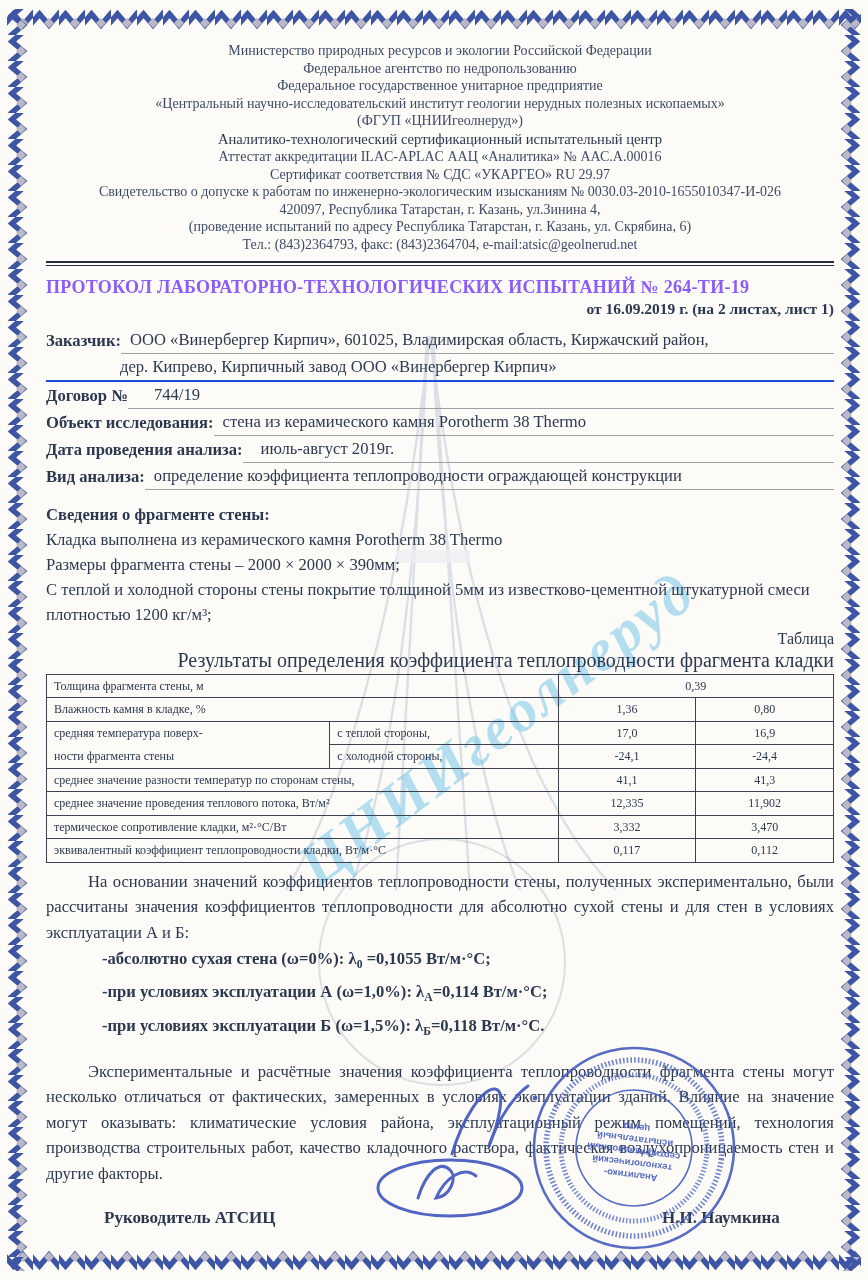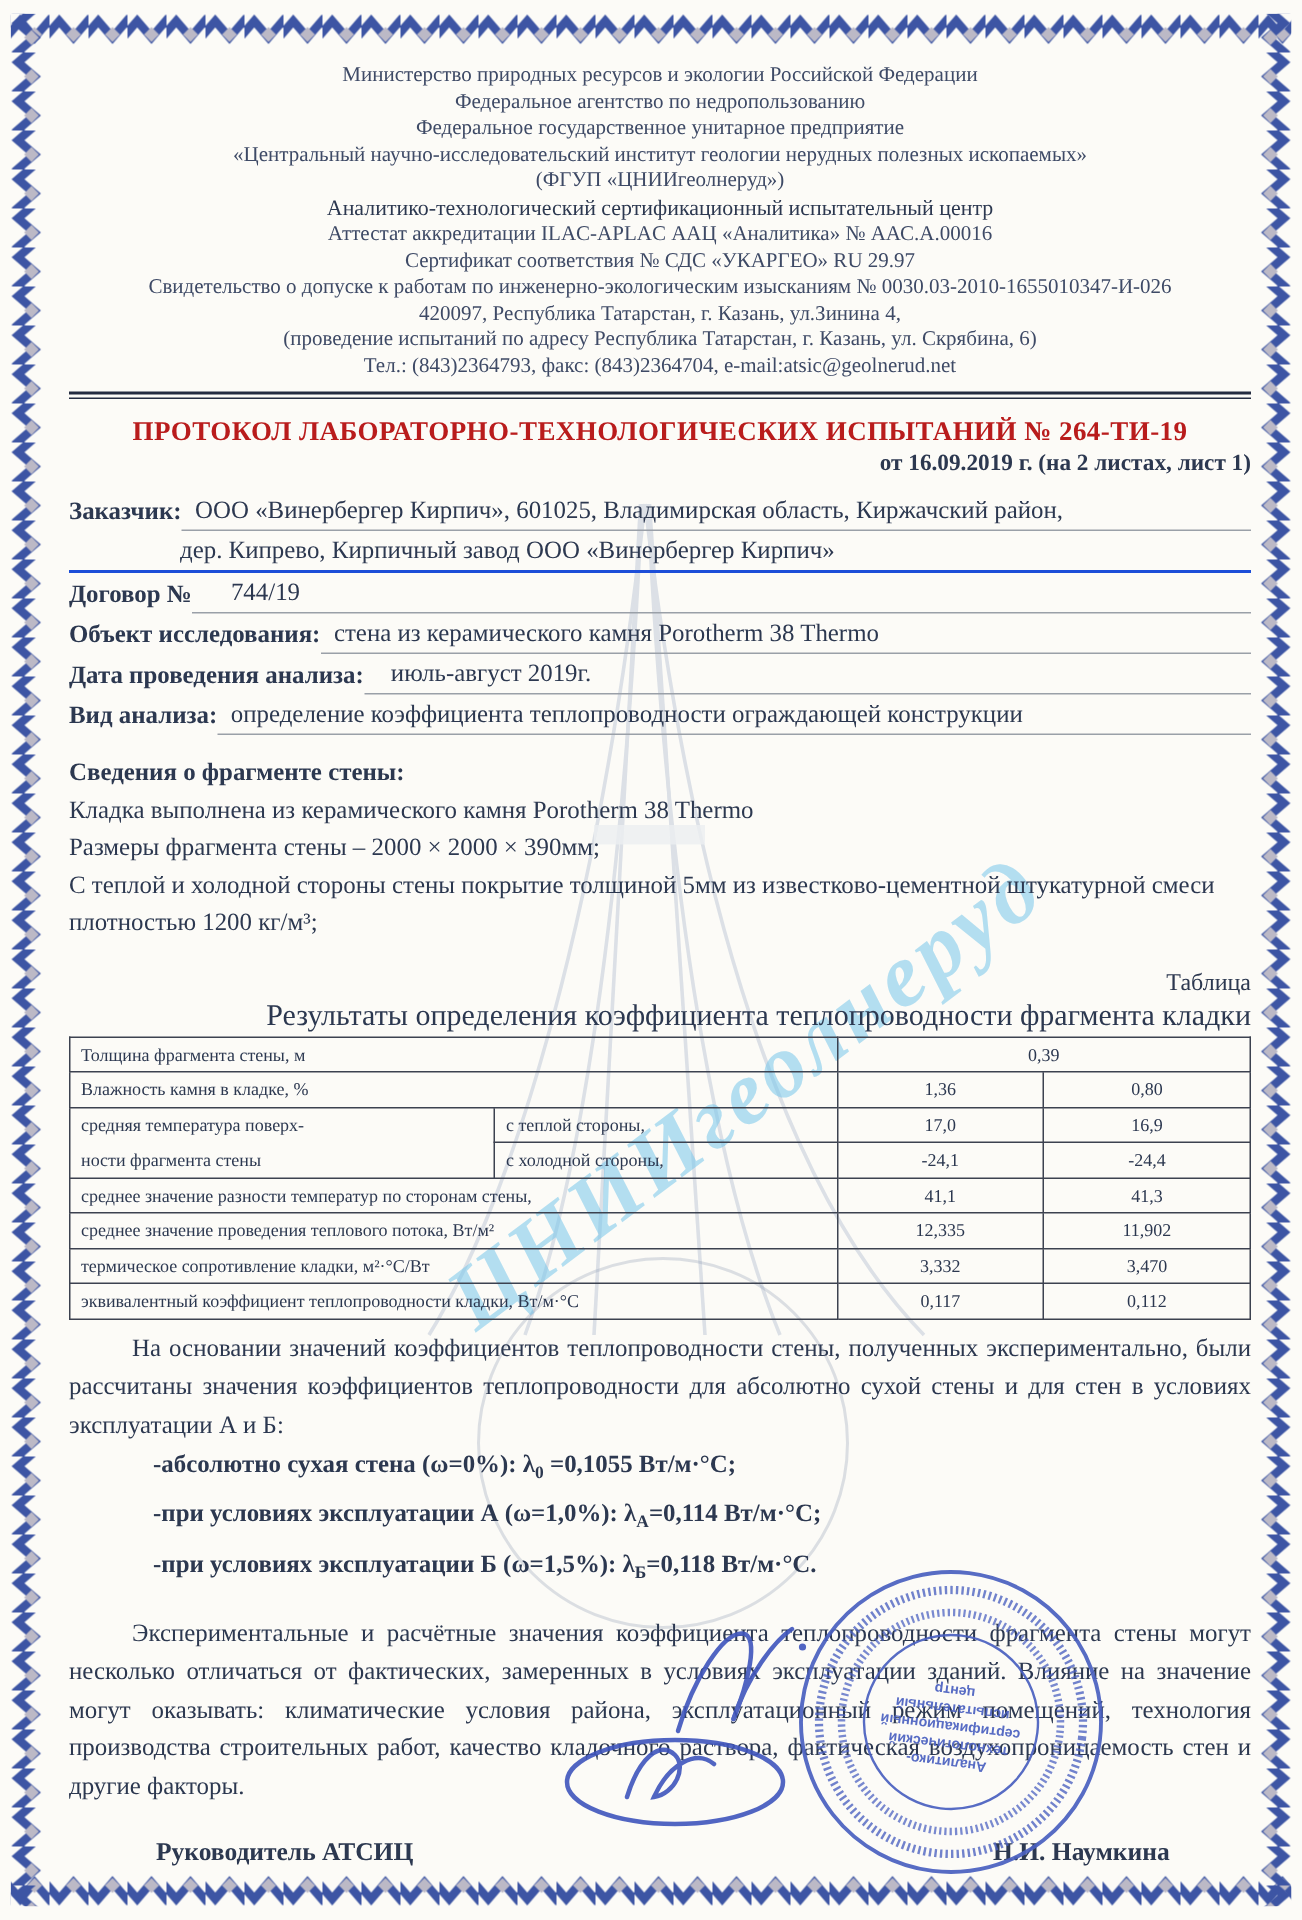--- a/index.html
+++ b/index.html
@@ -18,30 +18,30 @@
            color:rgba(118,199,235,0.55);transform:rotate(-37deg);transform-origin:left top;
            letter-spacing:3px;white-space:nowrap;}
   .wm-circle{left:318px;top:838px;width:244px;height:244px;border:2px solid rgba(150,162,185,0.32);
              border-radius:50%;}
   
   .content{position:absolute;left:46px;right:34px;top:42px;z-index:2;}
   .hdr{font-size:14px;line-height:17.6px;text-align:center;color:#3e4a66;}
   .hdr-center{font-size:14.6px;line-height:18px;font-weight:normal;font-style:normal;
               text-align:center;color:#2c3850;}
   .rule{margin-top:7px;height:2px;border-top:2.4px solid #242c40;border-bottom:1px solid #242c40;}
-  .title{margin-top:11px;text-align:center;font-weight:bold;font-size:18px;color:#b91c1c;letter-spacing:.3px;}
+  .title{margin-top:11px;text-align:left;font-weight:bold;font-size:18px;color:#8b5cf6;letter-spacing:.3px;}
   .subtitle{text-align:right;font-size:15.5px;margin-top:2px;font-weight:bold;}
   .fields{margin-top:9px;font-size:16.6px;}
   .frow{display:flex;align-items:flex-end;line-height:26px;}
   .flabel{font-weight:bold;white-space:nowrap;}
   .fvalue{flex:1;border-bottom:1px solid #9aa0a8;padding-left:9px;white-space:nowrap;overflow:hidden;}
   .fullline{border-bottom:2px solid #1d4ed8;padding-left:74px;line-height:26px;}
   .wall{margin-top:12px;font-size:16.6px;line-height:25px;}
   .wall-h{font-weight:bold;}
-  .tbl-corner{text-align:right;font-size:16px;margin-top:20px;}
+  .tbl-corner{text-align:right;font-size:16px;margin-top:3px;}
   .tbl-caption{text-align:right;font-size:20px;margin-top:1px;}
   table.results{width:100%;border-collapse:collapse;font-size:12px;margin-top:2px;}
   table.results td{border:1px solid #3c4250;padding:0 7px;line-height:22.5px;vertical-align:middle;}
   td.val{text-align:center;}
   .para{font-size:16.6px;line-height:25.5px;text-align:justify;text-indent:42px;margin-top:6px;}
   .lambda{margin-left:56px;font-weight:bold;font-size:16.6px;line-height:27px;}
   .lambda sub{font-size:70%;}
   .note{margin-top:14px;}
   .sig-row{display:flex;align-items:baseline;font-size:17px;font-weight:bold;}
   .sig-row.first{margin-top:22px;}

